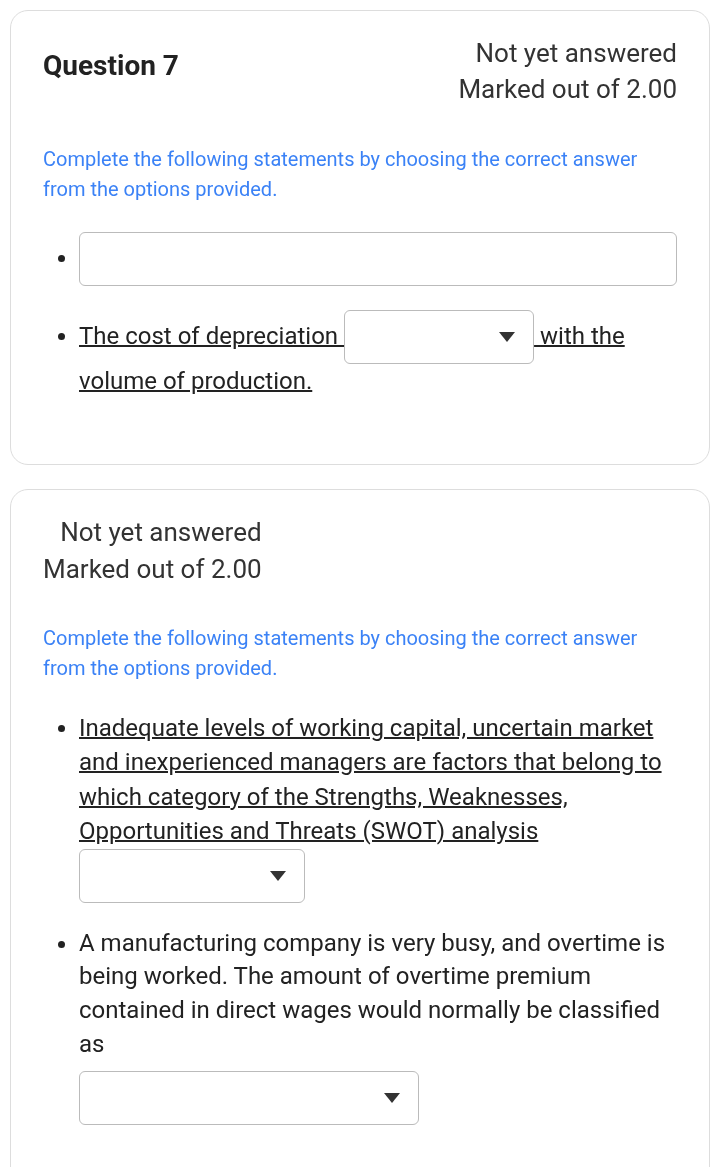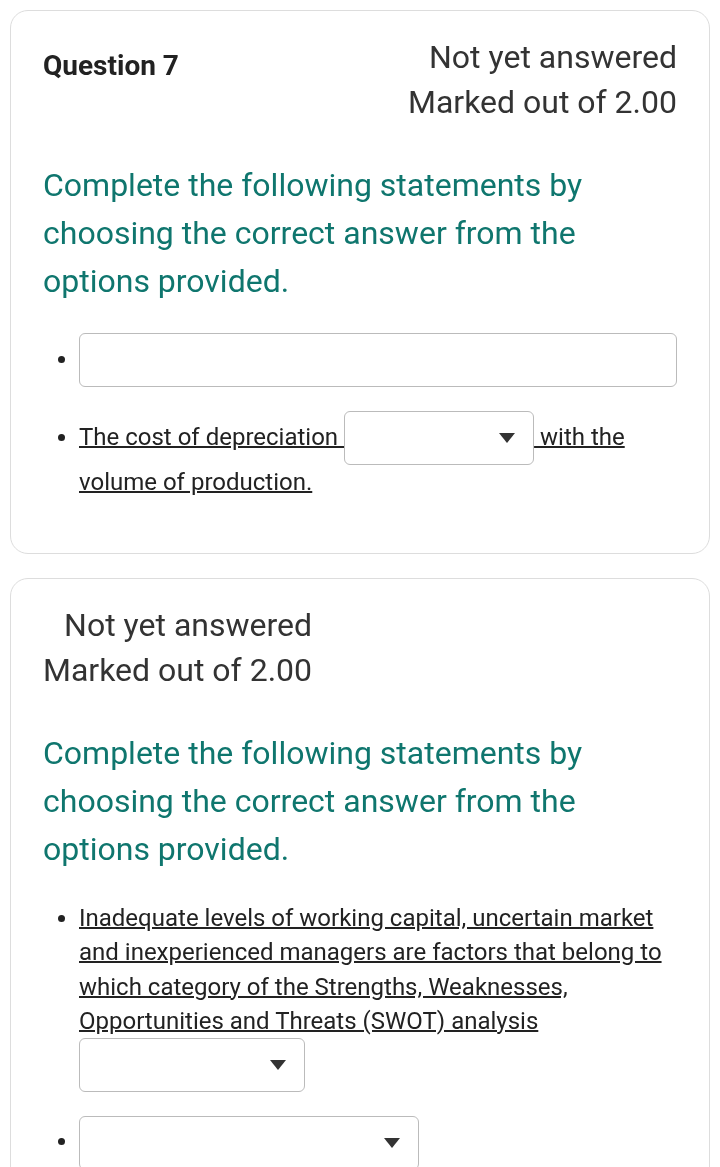--- a/index.html
+++ b/index.html
@@ -7,45 +7,45 @@
     margin: 0;
     padding: 10px;
     font-family: -apple-system, BlinkMacSystemFont, "Segoe UI", Roboto, "Helvetica Neue", Arial, sans-serif;
     background: #fff;
     color: #222;
     width: 720px;
   }
   .question-card {
     border: 1px solid #ddd;
     border-radius: 18px;
-    padding: 24px 32px 30px 32px;
+    padding: 24px 32px 42px 32px;
     margin-bottom: 24px;
     background: #fff;
   }
   .question-header {
     display: flex;
     justify-content: space-between;
     align-items: flex-start;
     margin-bottom: 36px;
   }
   .question-title {
     font-size: 28px;
     font-weight: 700;
     color: #222;
     margin-top: 14px;
   }
   .question-meta {
     text-align: right;
-    font-size: 32px;
+    font-size: 26px;
     color: #333;
     line-height: 1.4;
   }
   .question-prompt {
-    font-size: 32px;
-    color: #0f766e;
+    font-size: 20px;
+    color: #3b82f6;
     line-height: 1.5;
     margin-bottom: 28px;
   }
   ul.statements {
     list-style: disc;
     padding-left: 36px;
     margin: 0;
   }
   ul.statements > li {
     font-size: 24px;
@@ -132,20 +132,21 @@
   <ul class="statements">
     <li class="li-row">
       <span class="inline-text">Inadequate levels of working capital, uncertain market and inexperienced managers are factors that belong to which category of the Strengths, Weaknesses, Opportunities and Threats (SWOT) analysis </span>
       <span class="select-wrap">
         <span class="select-box select-large">
           <span class="caret"></span>
         </span>
       </span>
     </li>
     <li>
+      <span>A manufacturing company is very busy, and overtime is being worked. The amount of overtime premium contained in direct wages would normally be classified as</span>
       <div style="margin-top:10px;">
         <span class="select-box select-xlarge">
           <span class="caret"></span>
         </span>
       </div>
     </li>
   </ul>
 </div>
 
 </body></html>

